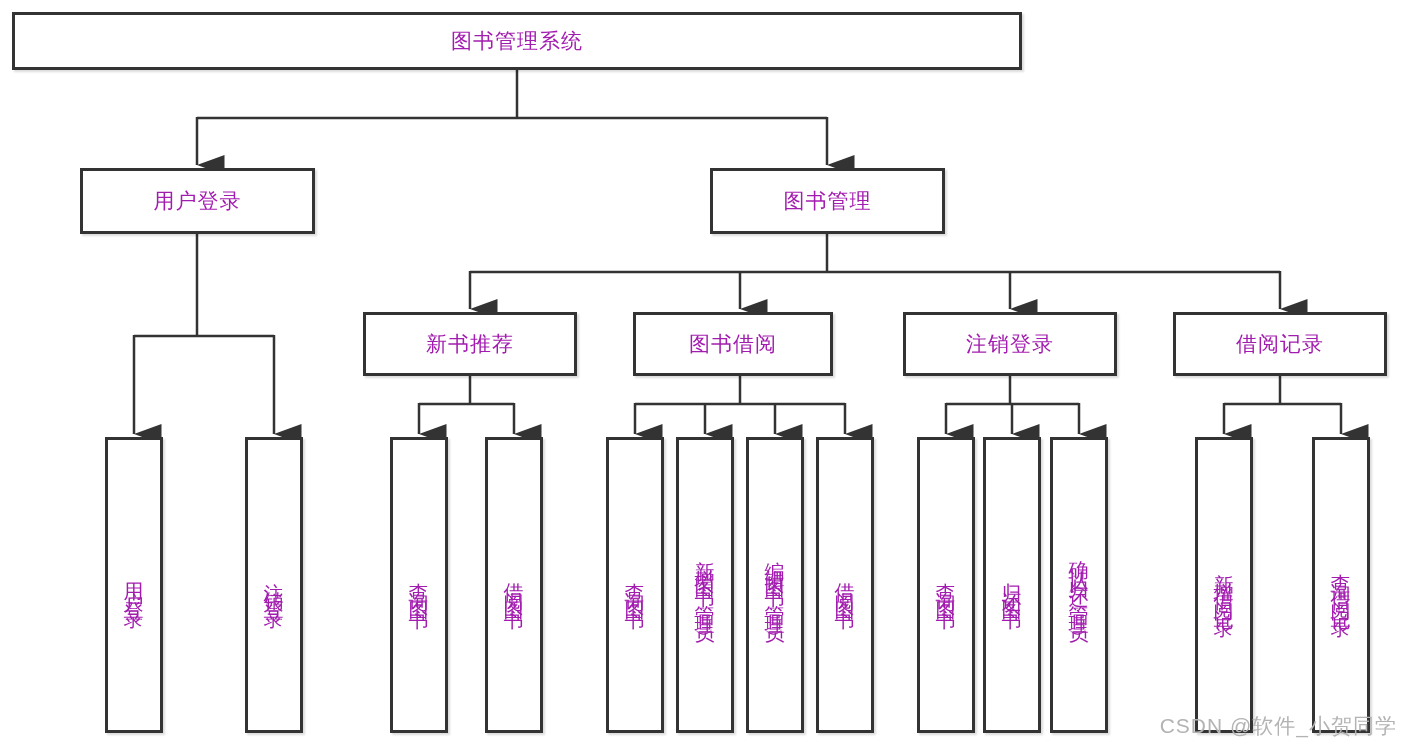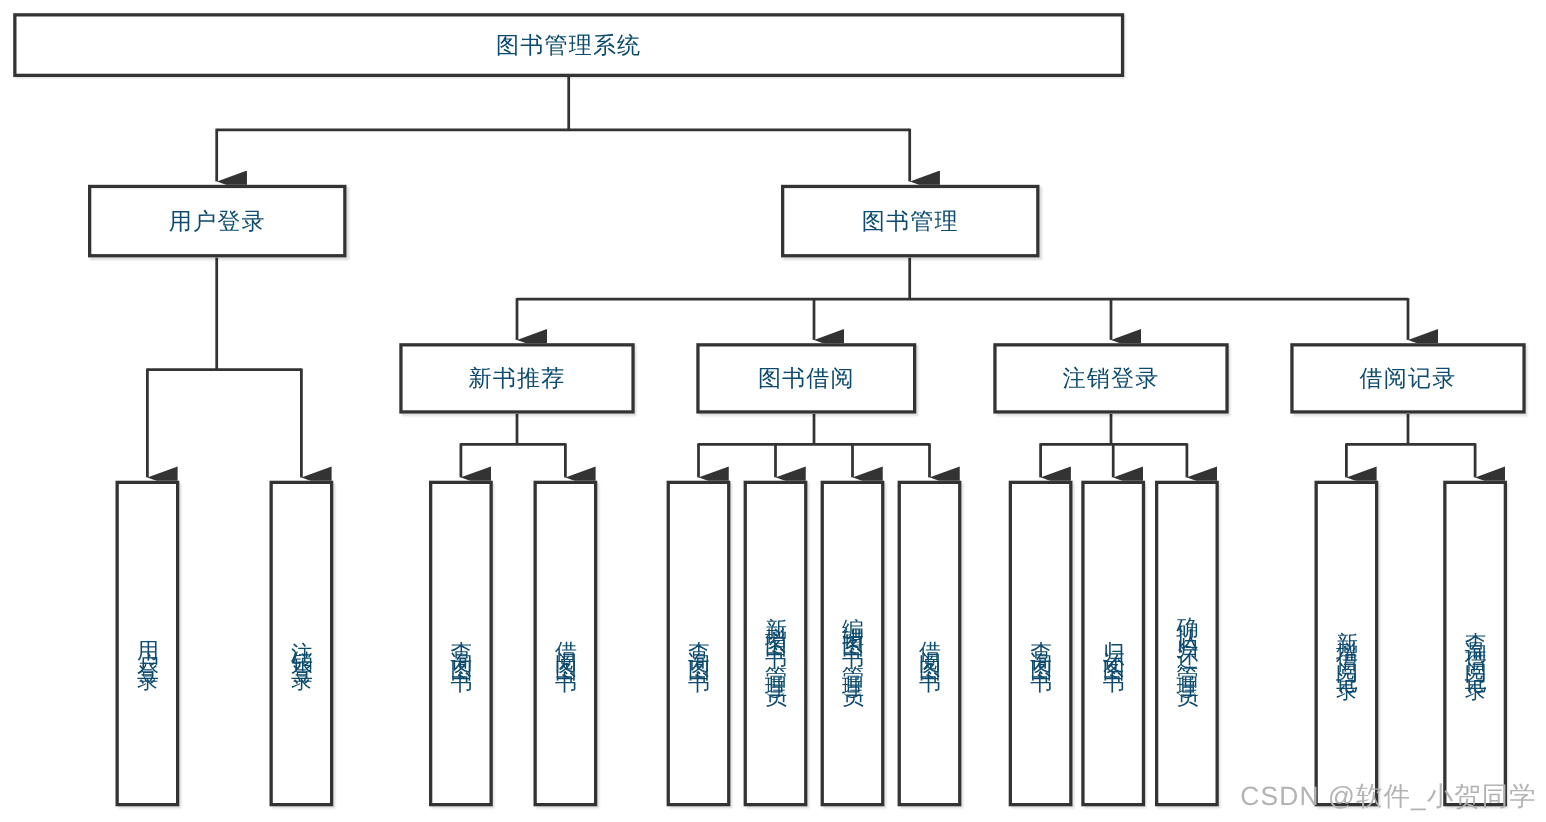--- a/index.html
+++ b/index.html
@@ -19,37 +19,37 @@
   }
   .node {
     position: absolute;
     box-sizing: border-box;
     background: #ffffff;
     border: 3px solid #333333;
     box-shadow: 2px 2px 2px rgba(0,0,0,0.14);
     display: flex;
     align-items: center;
     justify-content: center;
-    color: #0c4a6e;
+    color: #a21caf;
     z-index: 2;
   }
   .node.h { font-size: 21px; letter-spacing: 1px; }
   .node.v { width: 58px; height: 296px; top: 437px; font-size: 20px; }
   .vtext {
     writing-mode: vertical-rl;
     text-orientation: mixed;
     letter-spacing: 9px;
     line-height: 1;
     white-space: nowrap;
   }
   .watermark {
     position: absolute;
     right: 8px;
     bottom: 7px;
-    font-size: 24px;
+    font-size: 21px;
     color: #b3b3b3;
     letter-spacing: 1px;
     z-index: 3;
   }
 </style>
 </head>
 <body>
 
 <div id="canvas">
 

